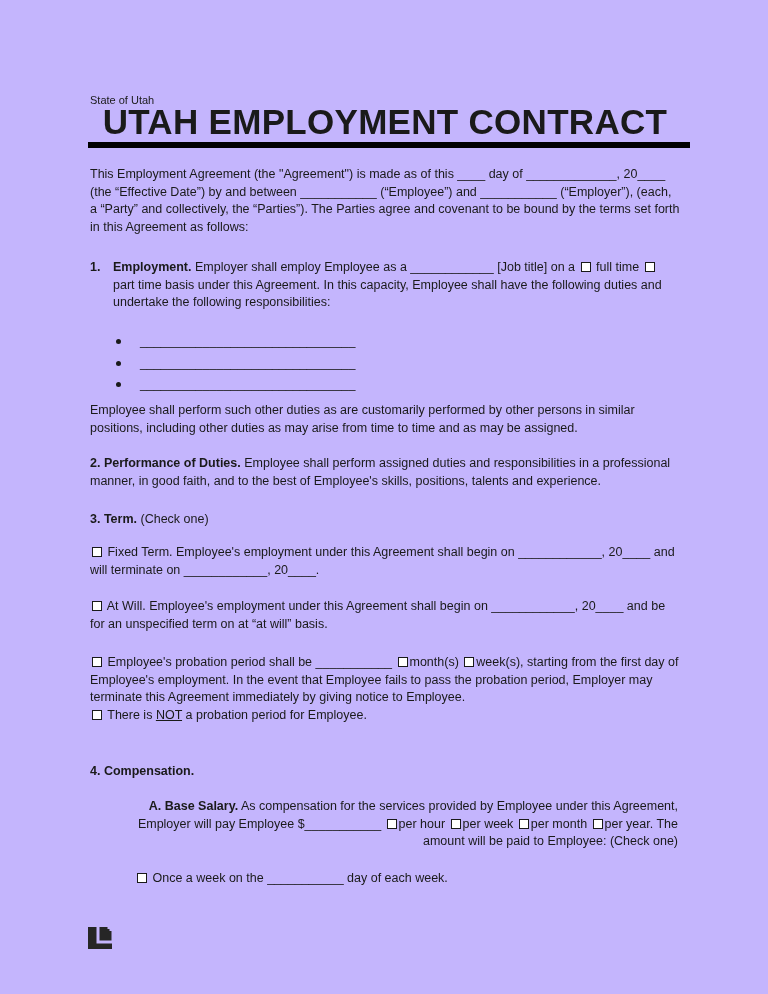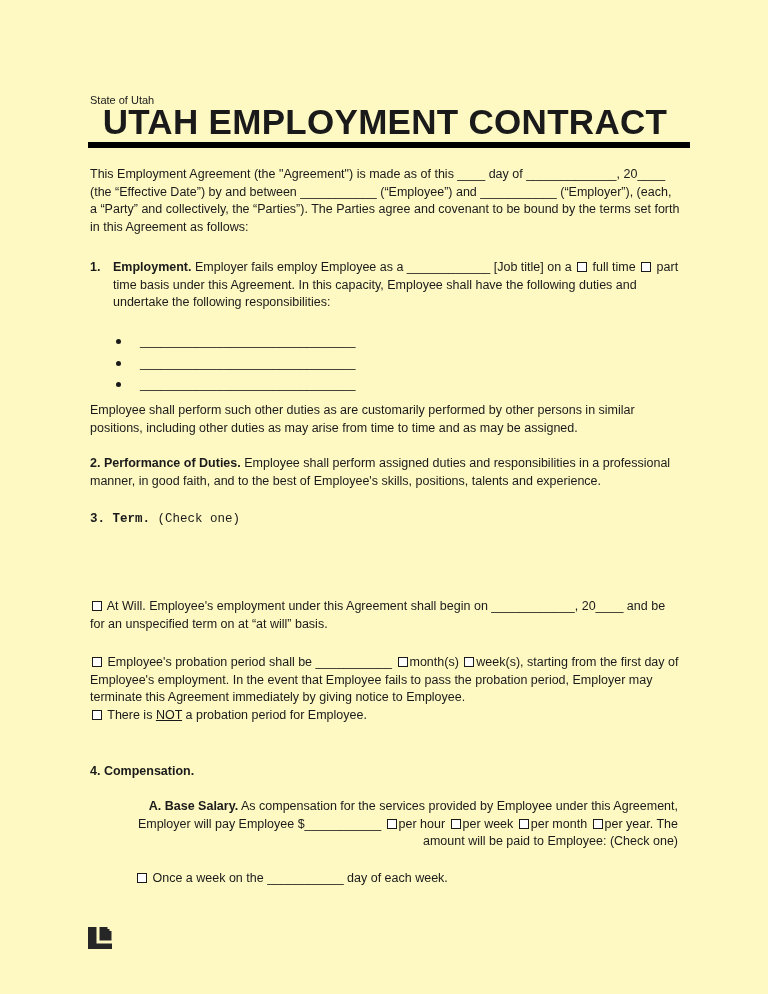--- a/index.html
+++ b/index.html
@@ -1,21 +1,21 @@
 <!DOCTYPE html>
 <html><head>
 <meta charset="utf-8">
 <style>
   * { margin: 0; padding: 0; box-sizing: border-box; }
   html, body { background: #fff; }
   .page {
     position: relative;
     width: 768px;
     height: 994px;
-    background: #fef9c3;
+    background: #c4b5fd;
     font-family: "Liberation Sans", sans-serif;
     font-size: 12.5px;
     line-height: 17.6px;
     color: #1a1a1a;
     overflow: hidden;
   }
   .block { position: absolute; left: 90px; width: 590px; }
   .b { font-weight: bold; }
   .u { text-decoration: underline; }
   .checkbox {
@@ -47,21 +47,21 @@
   #section-1 .list-number { position: absolute; left: 0; top: 0; font-weight: bold; }
   #duty-bullets { top: 331px; left: 113px; width: 560px; }
   .bullet-line { position: relative; padding-left: 27px; height: 21.6px; line-height: 21.6px; }
   .bullet-dot {
     position: absolute; left: 3px; top: 8px;
     width: 5px; height: 5px; border-radius: 50%;
     background: #1a1a1a;
   }
   #other-duties { top: 402px; }
   #section-2 { top: 455px; }
-  #section-3 { top: 511px; font-family: Liberation Mono, monospace; }
+  #section-3 { top: 511px; }
   #fixed-term { top: 544px; }
   #at-will { top: 598px; }
   #probation { top: 654px; }
   #section-4 { top: 763px; }
   #base-salary { top: 798px; left: 110px; width: 568px; text-align: right; }
   #once-a-week { top: 870px; left: 135px; width: 545px; }
   #logo { position: absolute; left: 88px; top: 927px; width: 24px; height: 22px; }
 </style>
 </head>
 <body>
@@ -71,21 +71,21 @@
   <div class="block" id="state-label">State of Utah</div>
 
   <div class="block" id="doc-title">UTAH EMPLOYMENT CONTRACT</div>
 
   <div class="block" id="title-rule"></div>
 
   <div class="block" id="intro"><span>This Employment Agreement (the "Agreement") is made as of this ____ day of _____________, 20____ (the “Effective Date”) by and between ___________ (“Employee”) and ___________ (“Employer”), (each, a “Party” and collectively, the “Parties”). The Parties agree and covenant to be bound by the terms set forth in this Agreement as follows:</span></div>
 
   <div class="block" id="section-1">
     <span class="list-number">1.</span>
-    <span><span class="b">Employment.</span><span>  Employer fails employ Employee as a ____________ [Job title] on a </span><span class="checkbox"></span><span> full time </span><span class="checkbox"></span><span> part time basis under this Agreement. In this capacity, Employee shall have the following duties and undertake the following responsibilities:</span></span>
+    <span><span class="b">Employment.</span><span>  Employer shall employ Employee as a ____________ [Job title] on a </span><span class="checkbox"></span><span> full time </span><span class="checkbox"></span><span> part time basis under this Agreement. In this capacity, Employee shall have the following duties and undertake the following responsibilities:</span></span>
   </div>
 
   <div class="block" id="duty-bullets">
     <div class="bullet-line">
       <span class="bullet-dot"></span>
       <span>_______________________________</span>
     </div>
     <div class="bullet-line">
       <span class="bullet-dot"></span>
       <span>_______________________________</span>
@@ -95,20 +95,21 @@
       <span>_______________________________</span>
     </div>
   </div>
 
   <div class="block" id="other-duties"><span>Employee shall perform such other duties as are customarily performed by other persons in similar positions, including other duties as may arise from time to time and as may be assigned.</span></div>
 
   <div class="block" id="section-2"><span class="b">2. Performance of Duties.</span><span> Employee shall perform assigned duties and responsibilities in a professional manner, in good faith, and to the best of Employee's skills, positions, talents and experience.</span></div>
 
   <div class="block" id="section-3"><span class="b">3. Term.</span><span> (Check one)</span></div>
 
+  <div class="block" id="fixed-term"><span class="checkbox"></span><span> Fixed Term.  Employee's employment under this Agreement shall begin on ____________, 20____ and will terminate on ____________, 20____.</span></div>
 
   <div class="block" id="at-will"><span class="checkbox"></span><span> At Will.  Employee's employment under this Agreement shall begin on ____________, 20____ and be for an unspecified term on at “at will” basis.</span></div>
 
   <div class="block" id="probation">
     <div><span class="checkbox"></span><span> Employee's probation period shall be ___________ </span><span class="checkbox"></span><span>month(s) </span><span class="checkbox"></span><span>week(s), starting from the first day of Employee's employment. In the event that Employee fails to pass the probation period, Employer may terminate this Agreement immediately by giving notice to Employee.</span></div>
     <div><span class="checkbox"></span><span> There is </span><span class="u">NOT</span><span> a probation period for Employee.</span></div>
   </div>
 
   <div class="block" id="section-4"><span class="b">4. Compensation.</span></div>
 

